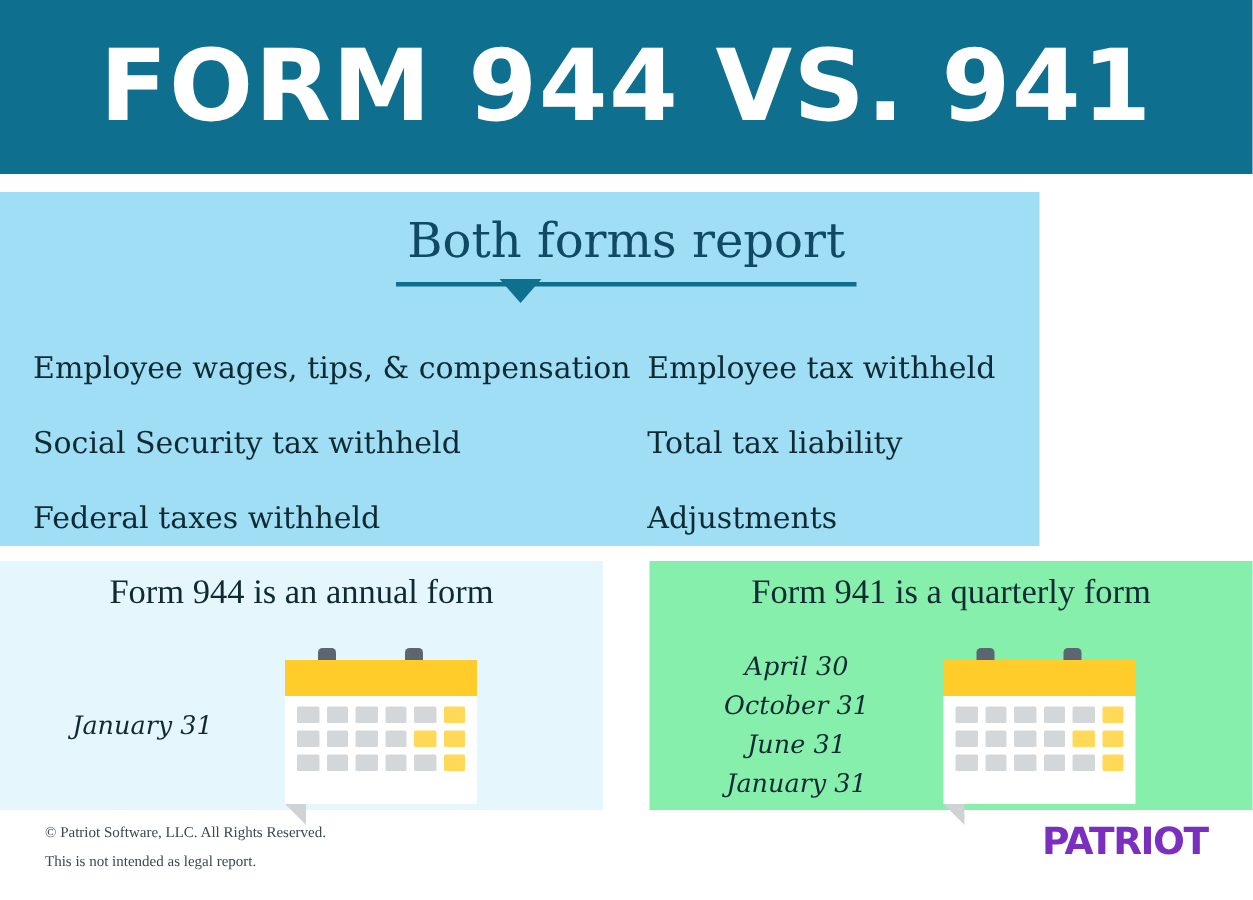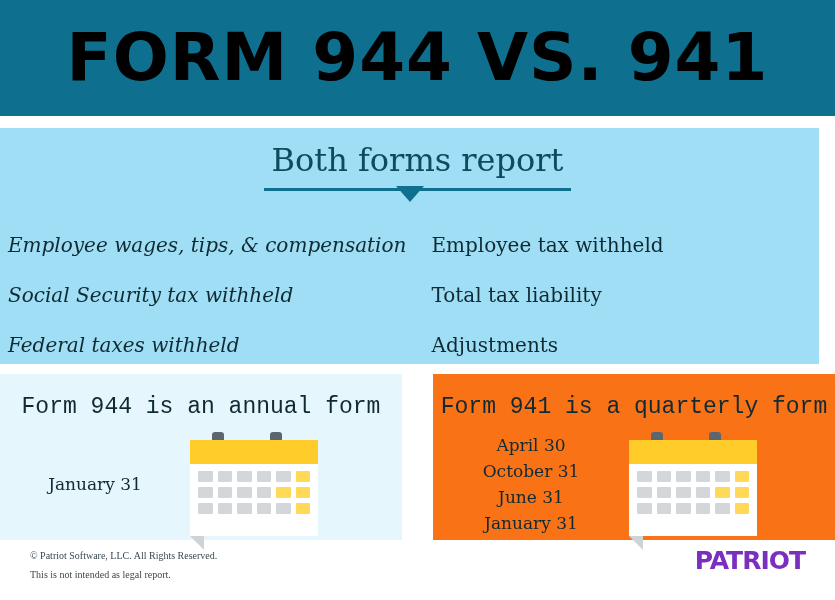--- a/index.html
+++ b/index.html
@@ -26,35 +26,35 @@
     left: 0;
     top: 0;
     width: 835px;
     height: 116px;
     background: #0f6f8f;
     display: flex;
     align-items: center;
     justify-content: center;
   }
   .header-title {
-    color: #000000;
+    color: #ffffff;
     font-family: "DejaVu Sans", sans-serif;
     font-weight: bold;
     font-size: 66px;
     letter-spacing: 1px;
     line-height: 1;
     white-space: nowrap;
   }
 
   
   .both-band {
     position: absolute;
     left: 0;
     top: 128px;
-    width: 819px;
+    width: 693px;
     height: 236px;
     background: #9fdef5;
   }
   .both-title-wrap {
     position: absolute;
     left: 0;
     top: 12px;
     width: 835px;
     text-align: center;
   }
@@ -82,21 +82,21 @@
     position: absolute;
     left: 0;
     top: 92px;
     width: 835px;
     display: flex;
   }
   .both-col {
     width: 50%;
     box-sizing: border-box;
   }
-  .both-col.left { padding-left: 8px; font-style: italic; }
+  .both-col.left { padding-left: 22px; }
   .both-col.right { padding-left: 14px; }
   .both-item {
     color: #102a33;
     font-family: "DejaVu Serif", serif;
     font-size: 20px;
     line-height: 50px;
     height: 50px;
     white-space: nowrap;
   }
 
@@ -108,49 +108,50 @@
     background: #e6f6fd;
     box-sizing: border-box;
   }
   .card-left {
     left: 0;
     width: 402px;
   }
   .card-right {
     left: 433px;
     width: 402px;
-    background: #f97316;
+    background: #86efac;
   }
   .card-title {
     position: absolute;
     left: 0;
-    top: 20px;
+    top: 8px;
     width: 100%;
     text-align: center;
     color: #102a33;
-    font-family: Liberation Mono, monospace;
+    font-family: Liberation Serif, serif;
     font-size: 23px;
     white-space: nowrap;
   }
   .card-body {
     position: absolute;
     left: 0;
     top: 56px;
     width: 100%;
     height: 108px;
     display: flex;
     align-items: center;
   }
   .dates {
     width: 190px;
     text-align: center;
     color: #102a33;
     font-family: "DejaVu Serif", serif;
     font-size: 17px;
     line-height: 26px;
+    font-style: italic;
   }
   .card-right .dates {
     width: 196px;
   }
   .cal-wrap {
     flex: 1;
     display: flex;
     justify-content: flex-start;
     align-items: center;
   }

